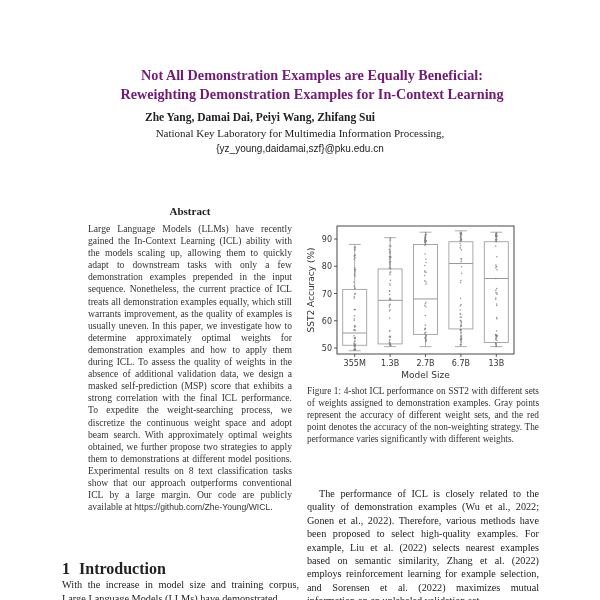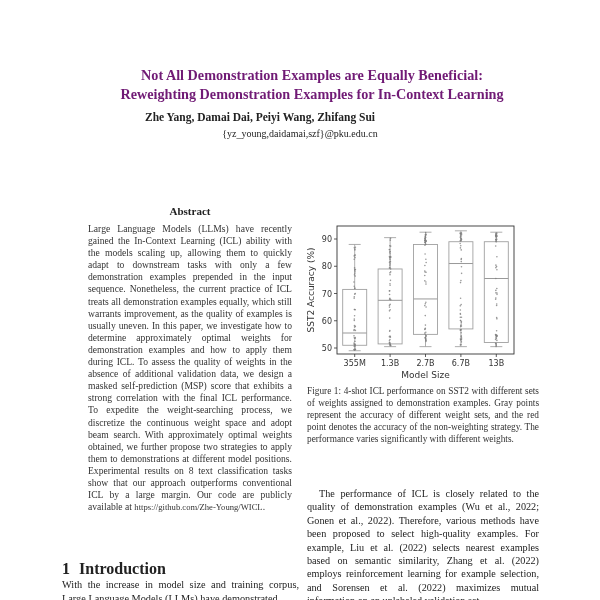--- a/index.html
+++ b/index.html
@@ -1,20 +1,20 @@
 <!DOCTYPE html>
 <html><head>
 <meta charset="utf-8">
 <style>
   html, body { margin:0; padding:0; background:#fff; }
   body { width:600px; height:600px; position:relative; overflow:hidden; font-family:"Liberation Serif", serif; color:#222; }
   .title { position:absolute; left:12px; width:600px; top:66px; text-align:center; font-weight:bold; font-size:14.2px; line-height:19px; color:#701a75; }
   .authors { position:absolute; left:0; width:520px; top:110px; text-align:center; font-weight:bold; font-size:11.5px; line-height:15px; }
   .affil { position:absolute; left:0; width:600px; top:126px; text-align:center; font-size:11px; line-height:15px; }
-  .mono { font-family:Liberation Serif, serif; font-size:10px; }
+  .mono { font-family:Liberation Sans, sans-serif; font-size:10px; }
   .abs-head { position:absolute; left:80px; width:220px; top:205px; text-align:center; font-weight:bold; font-size:11px; }
   .abs-body { position:absolute; left:88px; width:204px; top:223px; font-size:9.6px; line-height:12.1px; text-align:justify; color:#333; }
   .abs-body .mono { font-size:8.6px; }
   .sec-head { position:absolute; left:62px; top:560px; font-weight:bold; font-size:16px; }
   .sec-head .num { display:inline-block; width:17px; }
   .intro { position:absolute; left:62px; width:237px; top:578px; font-size:10.3px; line-height:13.5px; text-align:justify; }
   .caption { position:absolute; left:307px; width:232px; top:385px; font-size:9.3px; line-height:12.1px; text-align:justify; color:#333; }
   .rcol { position:absolute; left:307px; width:232px; top:487px; font-size:10.2px; line-height:13.4px; text-align:justify; }
   .indent { text-indent:12px; }
   .chart { position:absolute; left:300px; top:220px; width:230px; height:160px; }
@@ -22,20 +22,21 @@
 </style>
 </head>
 <body>
 
 <div class="title">
   <div>Not All Demonstration Examples are Equally Beneficial:</div>
   <div>Reweighting Demonstration Examples for In-Context Learning</div>
 </div>
 <div class="authors">Zhe Yang,  Damai Dai,  Peiyi Wang,  Zhifang Sui</div>
 <div class="affil">
+  <div>National Key Laboratory for Multimedia Information Processing,</div>
   <div class="mono">{yz_young,daidamai,szf}@pku.edu.cn</div>
 </div>
 
 <div class="abs-head">Abstract</div>
 <div class="abs-body"><span>Large Language Models (LLMs) have recently gained the In-Context Learning (ICL) ability with the models scaling up, allowing them to quickly adapt to downstream tasks with only a few demonstration examples prepended in the input sequence. Nonetheless, the current practice of ICL treats all demonstration examples equally, which still warrants improvement, as the quality of examples is usually uneven. In this paper, we investigate how to determine approximately optimal weights for demonstration examples and how to apply them during ICL. To assess the quality of weights in the absence of additional validation data, we design a masked self-prediction (MSP) score that exhibits a strong correlation with the final ICL performance. To expedite the weight-searching process, we discretize the continuous weight space and adopt beam search. With approximately optimal weights obtained, we further propose two strategies to apply them to demonstrations at different model positions. Experimental results on 8 text classification tasks show that our approach outperforms conventional ICL by a large margin. Our code are publicly available at </span><span class="mono">https://github.com/Zhe-Young/WICL</span><span>.</span></div>
 
 <div class="sec-head"><span class="num">1</span><span>Introduction</span></div>
 <div class="intro">With the increase in model size and training corpus, Large Language Models (LLMs) have demonstrated</div>
 
 <div class="chart">

